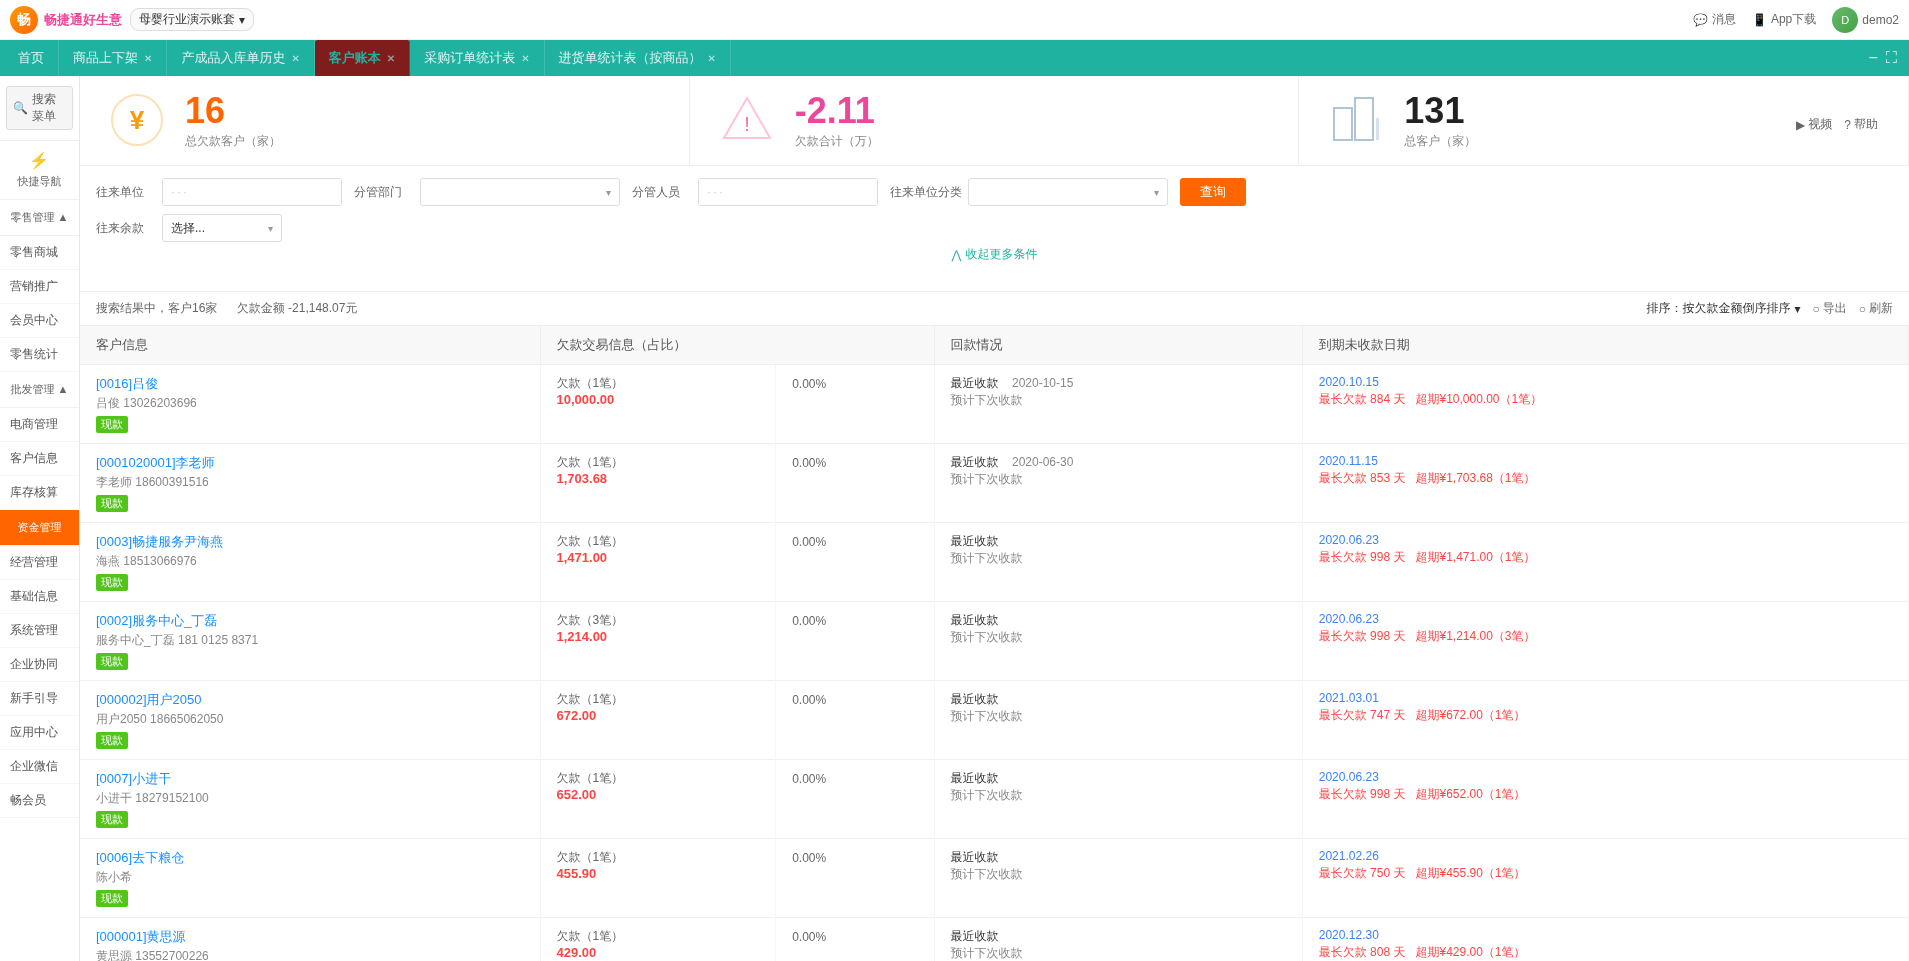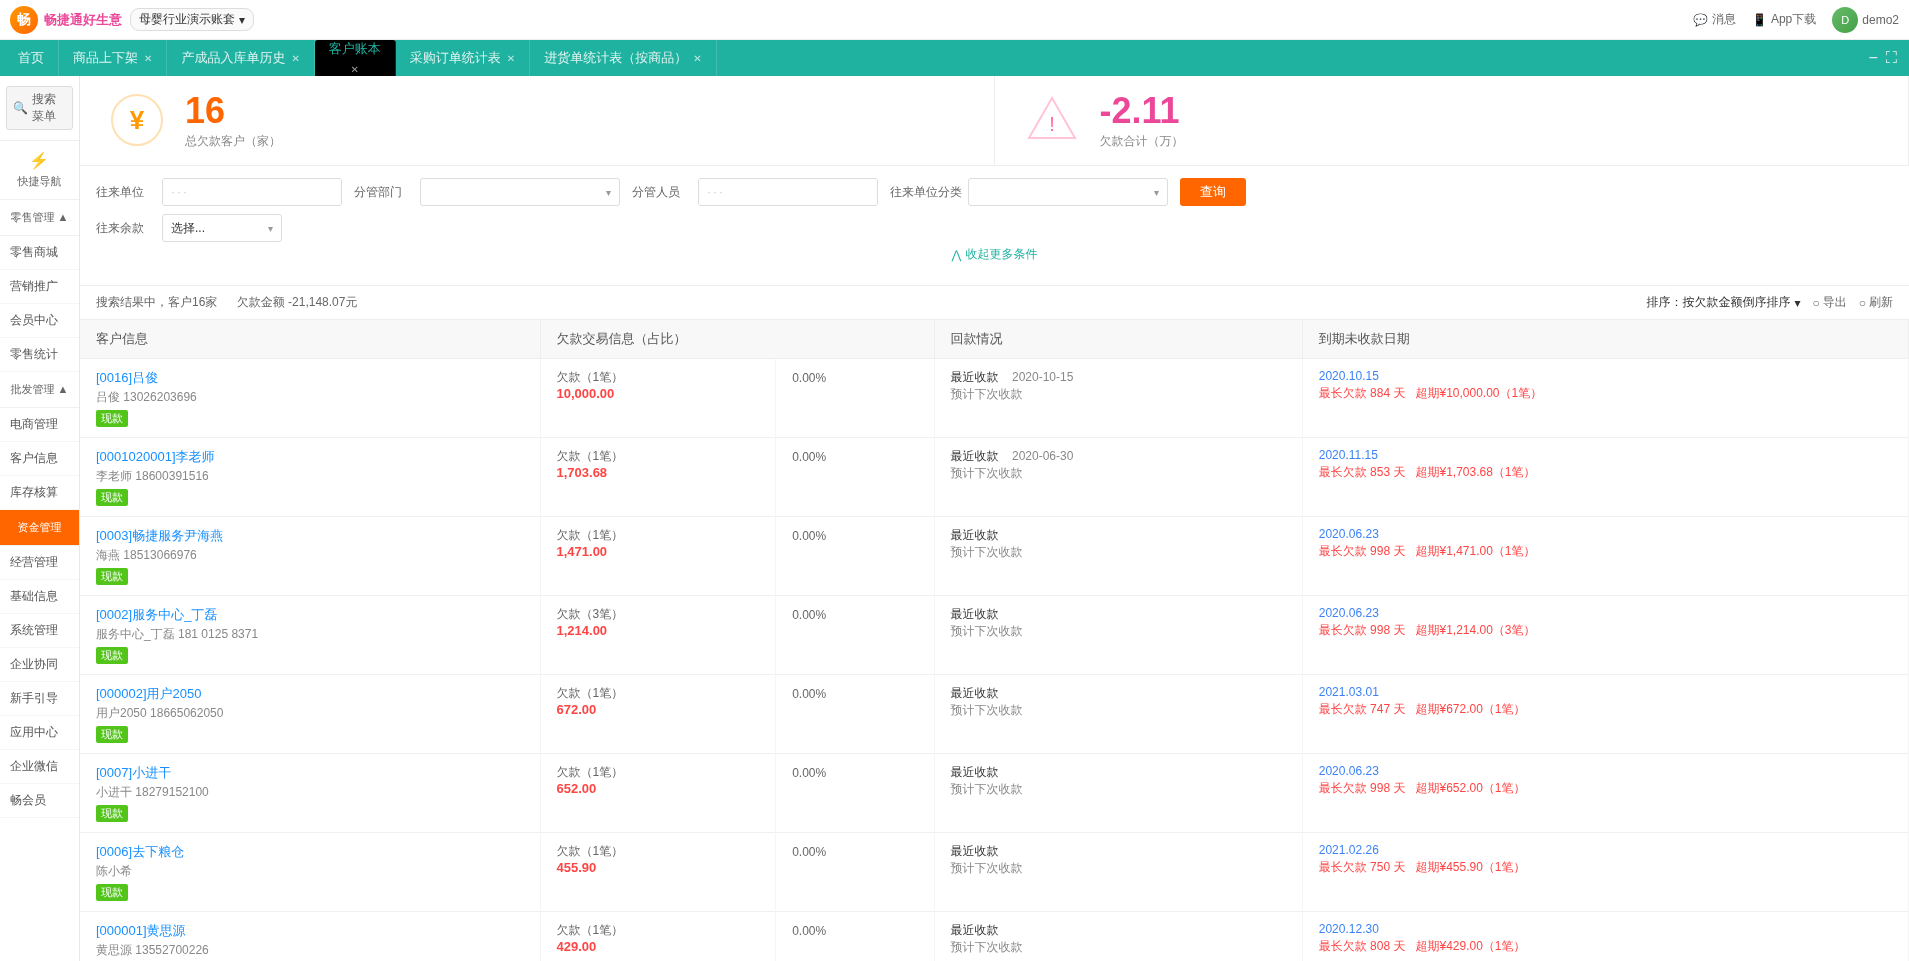--- a/index.html
+++ b/index.html
@@ -21,21 +21,21 @@
     .avatar { width: 26px; height: 26px; border-radius: 50%; background: linear-gradient(135deg,#66bb6a,#43a047); display: flex; align-items: center; justify-content: center; color: #fff; font-size: 11px; }
 
     
     .tabbar {
       display: flex; align-items: center; background: #20b2a0; height: 36px; padding: 0 4px;
     }
     .tab {
       display: flex; align-items: center; padding: 0 14px; height: 36px; color: rgba(255,255,255,0.85);
       font-size: 13px; cursor: pointer; white-space: nowrap; gap: 6px; border-right: 1px solid rgba(255,255,255,0.15);
     }
-    .tab.active { background: #000000; color: #20b2a0; font-weight: normal; border-radius: 3px 3px 0 0; flex-direction: column; }
+    .tab.active { background: #7f1d1d; color: #20b2a0; font-weight: bold; border-radius: 3px 3px 0 0; }
     .tab-close { color: rgba(255,255,255,0.7); font-size: 10px; }
     .tab.active .tab-close { color: #999; }
     .tab-spacer { flex: 1; }
     .tab-controls { display: flex; align-items: center; gap: 8px; padding: 0 8px; }
     .tab-ctrl-btn { color: rgba(255,255,255,0.85); font-size: 16px; cursor: pointer; }
 
     
     .main-layout { display: flex; height: calc(961px - 40px - 36px); }
 
     
@@ -61,21 +61,21 @@
     .stat-info { display: flex; flex-direction: column; }
     .stat-number { font-size: 36px; font-weight: bold; line-height: 1.1; }
     .stat-number.red { color: #ec4899; }
     .stat-number.orange { color: #ff6600; }
     .stat-number.dark { color: #222; }
     .stat-label { font-size: 12px; color: #888; margin-top: 2px; }
     .stat-actions { margin-left: auto; display: flex; gap: 12px; align-items: flex-start; padding-top: 8px; }
     .stat-action-btn { color: #666; font-size: 12px; cursor: pointer; display: flex; align-items: center; gap: 3px; }
 
     
-    .filter-area { background: #fff; padding: 12px 16px 18px; border-bottom: 1px solid #eee; }
+    .filter-area { background: #fff; padding: 12px 16px 24px; border-bottom: 1px solid #eee; }
     .filter-row { display: flex; align-items: center; gap: 12px; margin-bottom: 8px; }
     .filter-item { display: flex; align-items: center; gap: 6px; }
     .filter-label { color: #666; font-size: 12px; white-space: nowrap; min-width: 60px; }
     .filter-input { border: 1px solid #ddd; border-radius: 3px; padding: 4px 8px; font-size: 12px; color: #333; background: #fff; min-width: 180px; display: flex; align-items: center; justify-content: space-between; cursor: pointer; height: 28px; }
     .filter-dots { color: #ccc; letter-spacing: 2px; }
     .filter-chevron { color: #999; font-size: 10px; }
     .filter-select { border: 1px solid #ddd; border-radius: 3px; padding: 4px 8px; font-size: 12px; color: #333; background: #fff; min-width: 120px; height: 28px; display: flex; align-items: center; justify-content: space-between; cursor: pointer; }
     .filter-btn { background: #ff6600; color: #fff; border: none; border-radius: 3px; padding: 5px 20px; font-size: 13px; cursor: pointer; height: 28px; white-space: nowrap; }
     .filter-toggle { color: #20b2a0; font-size: 12px; cursor: pointer; display: flex; align-items: center; gap: 4px; justify-content: center; padding: 4px 0; }
     .filter-row2 { display: flex; align-items: center; gap: 12px; }
@@ -260,20 +260,43 @@
           <svg width="55" height="55" viewBox="0 0 55 55">
             <polygon points="27,5 50,45 4,45" fill="none" stroke="#ff6b9d" stroke-width="2" opacity="0.4"></polygon>
             <text x="27" y="38" text-anchor="middle" fill="#ff6b9d" font-size="20">!</text>
           </svg>
         </div>
         <div class="stat-info">
           <span class="stat-number red">-2.11</span>
           <span class="stat-label">欠款合计（万）</span>
         </div>
       </div>
+      <div class="stat-card">
+        <div class="stat-icon blue">
+          <svg width="55" height="55" viewBox="0 0 55 55">
+            <rect x="5" y="15" width="18" height="32" fill="none" stroke="#b0c4d8" stroke-width="2"></rect>
+            <rect x="26" y="5" width="18" height="42" fill="none" stroke="#b0c4d8" stroke-width="2"></rect>
+            <rect x="47" y="25" width="3" height="22" fill="#b0c4d8" opacity="0.5"></rect>
+          </svg>
+        </div>
+        <div class="stat-info">
+          <span class="stat-number dark">131</span>
+          <span class="stat-label">总客户（家）</span>
+        </div>
+        <div class="stat-actions">
+          <div class="stat-action-btn">
+            <span>▶</span>
+            <span>视频</span>
+          </div>
+          <div class="stat-action-btn">
+            <span>?</span>
+            <span>帮助</span>
+          </div>
+        </div>
+      </div>
     </div>
 
     <div class="filter-area">
       <div class="filter-row">
         <div class="filter-item">
           <span class="filter-label">往来单位</span>
           <div class="filter-input">
             <span class="filter-dots">···</span>
           </div>
         </div>

